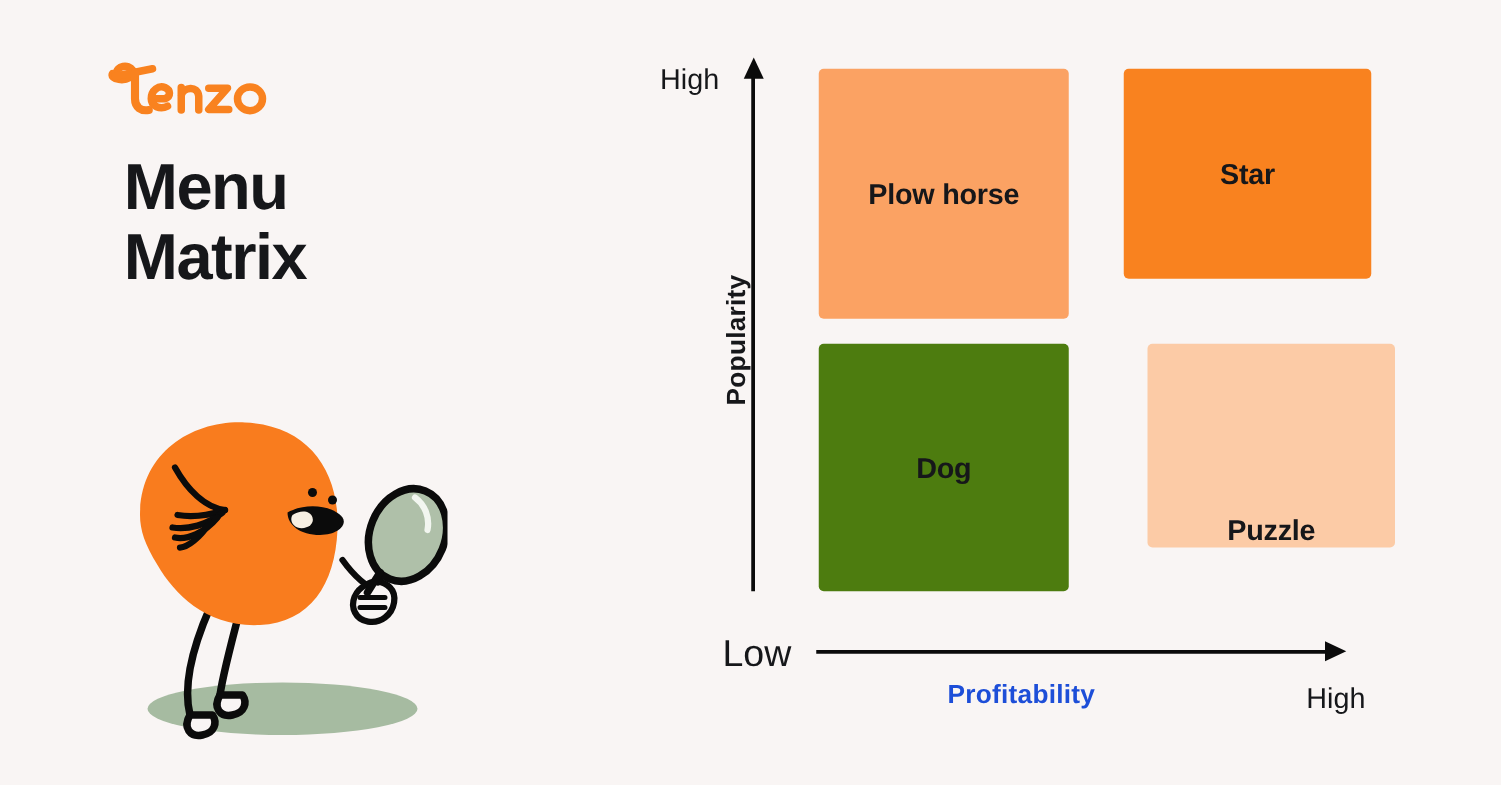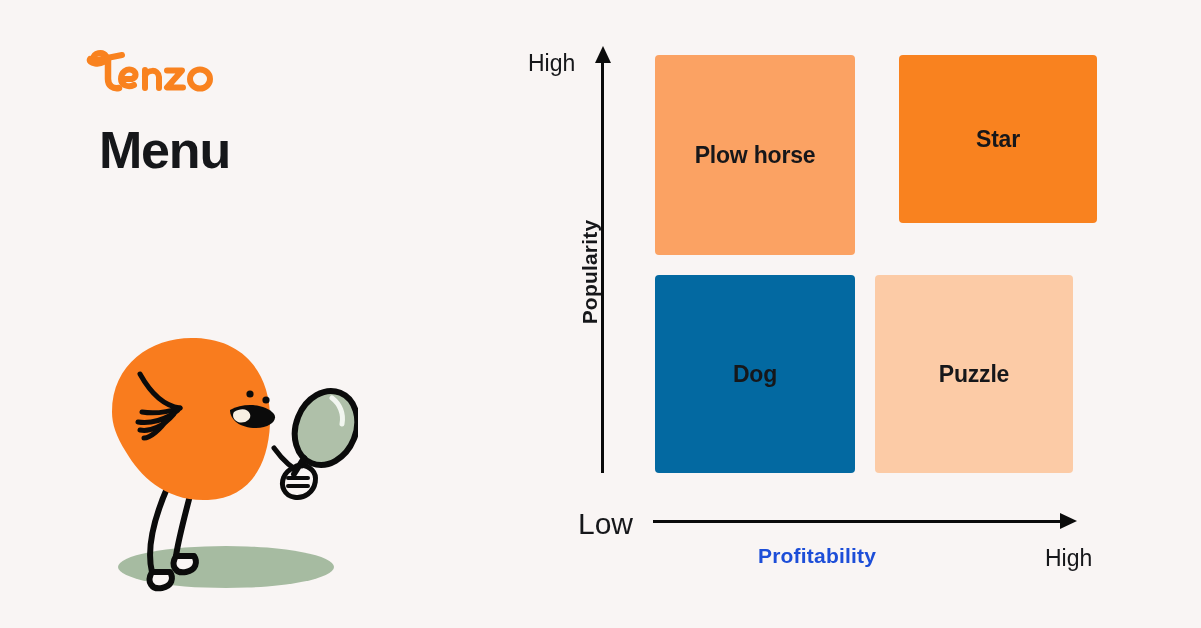--- a/index.html
+++ b/index.html
@@ -150,21 +150,21 @@
   .quadrant .q-label {
     font-size: 23px;
     font-weight: bold;
     color: #16171A;
     letter-spacing: -0.2px;
   }
 
   .q-plow-horse { left: 655px; top: 55px;  width: 200px; height: 200px; }
   .q-star       { left: 899px; top: 55px;  width: 198px; height: 168px; }
   .q-dog        { left: 655px; top: 275px; width: 200px; height: 198px; }
-  .q-puzzle     { left: 875px; top: 275px; width: 198px; height: 198px; }
+  .q-puzzle     { left: 918px; top: 275px; width: 198px; height: 163px; align-items: flex-end; }
 </style>
 </head>
 <body style="background: rgb(249, 245, 244);">
 
 <div class="left-panel">
 
   <div class="brand-logo">
     <svg viewBox="0 0 260 92" width="130" height="46" aria-hidden="true">
 
       <path d="M14 22 C14 9, 34 6, 40 16 C46 26, 30 33, 18 31 C10 30, 6 26, 8 22" fill="none" stroke="#F9821F" stroke-width="12" stroke-linecap="round"></path>
@@ -177,20 +177,21 @@
       <path d="M118 80 L118 44 M118 56 C122 44, 144 40, 146 58 L146 80" fill="none" stroke="#F9821F" stroke-width="12" stroke-linecap="round" stroke-linejoin="round"></path>
 
       <path d="M162 45 L192 45 L162 79 L194 79" fill="none" stroke="#F9821F" stroke-width="12" stroke-linecap="round" stroke-linejoin="round"></path>
 
       <ellipse cx="228" cy="62" rx="20" ry="19" fill="none" stroke="#F9821F" stroke-width="12"></ellipse>
     </svg>
   </div>
 
   <div class="page-title">
     <span class="tline">Menu</span>
+    <span class="tline">Matrix</span>
   </div>
 
   <div class="mascot">
     <svg viewBox="0 0 270 272" width="270" height="272" aria-hidden="true">
 
       <ellipse cx="138" cy="239" rx="108" ry="21" fill="#A6BBA1"></ellipse>
 
       <path d="M80 158 C66 190, 58 220, 64 244" fill="none" stroke="#0B0B0B" stroke-width="6" stroke-linecap="round"></path>
       <path d="M64 244 C58 254, 64 262, 74 260 C84 258, 86 250, 82 244 Z" fill="#F9F5F4" stroke="#0B0B0B" stroke-width="6" stroke-linejoin="round"></path>
       <path d="M104 160 C96 190, 90 214, 88 228" fill="none" stroke="#0B0B0B" stroke-width="6" stroke-linecap="round"></path>
@@ -243,20 +244,20 @@
   <div class="axis-label-high-x">High</div>
 
   <div class="quadrant q-plow-horse" style="background: rgb(251, 162, 99);">
     <span class="q-label">Plow horse</span>
   </div>
 
   <div class="quadrant q-star" style="background: rgb(249, 130, 31);">
     <span class="q-label">Star</span>
   </div>
 
-  <div class="quadrant q-dog" style="background: #0369a1;">
+  <div class="quadrant q-dog" style="background: #4d7c0f;">
     <span class="q-label">Dog</span>
   </div>
 
   <div class="quadrant q-puzzle" style="background: rgb(252, 203, 166);">
     <span class="q-label">Puzzle</span>
   </div>
 </div>
 
 </body></html>

